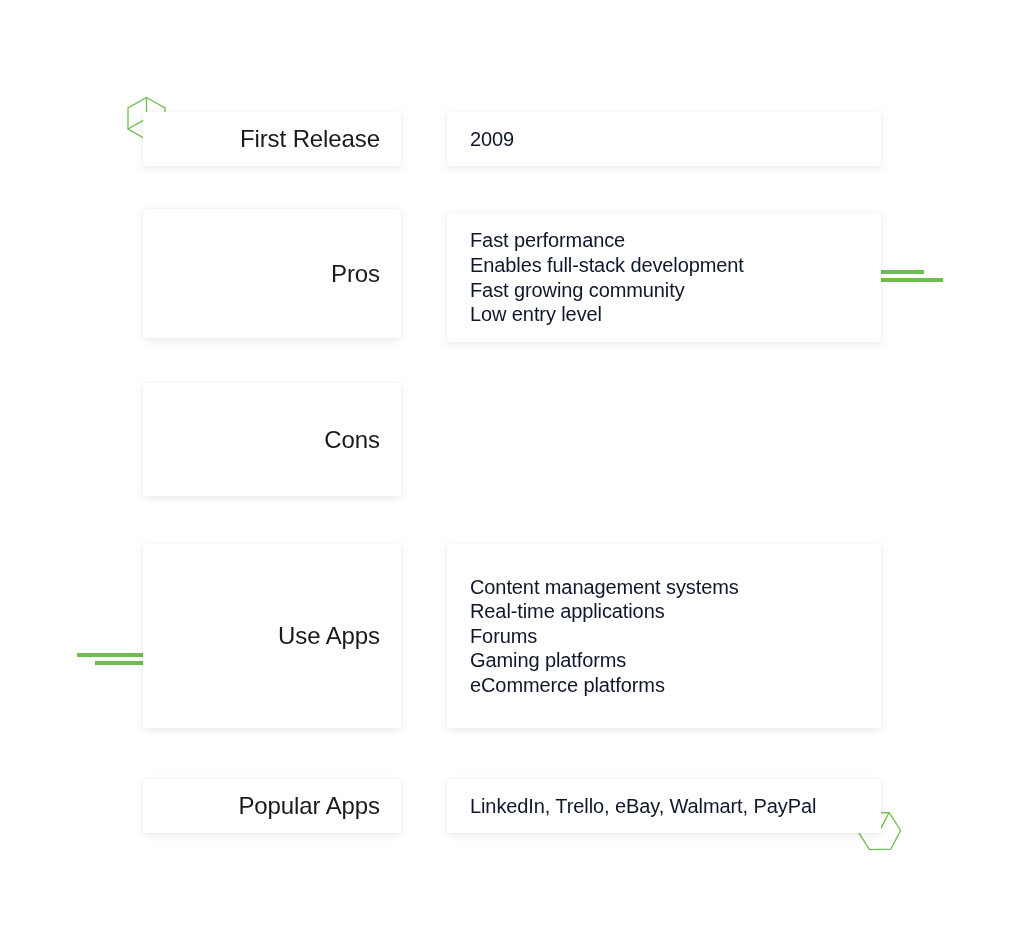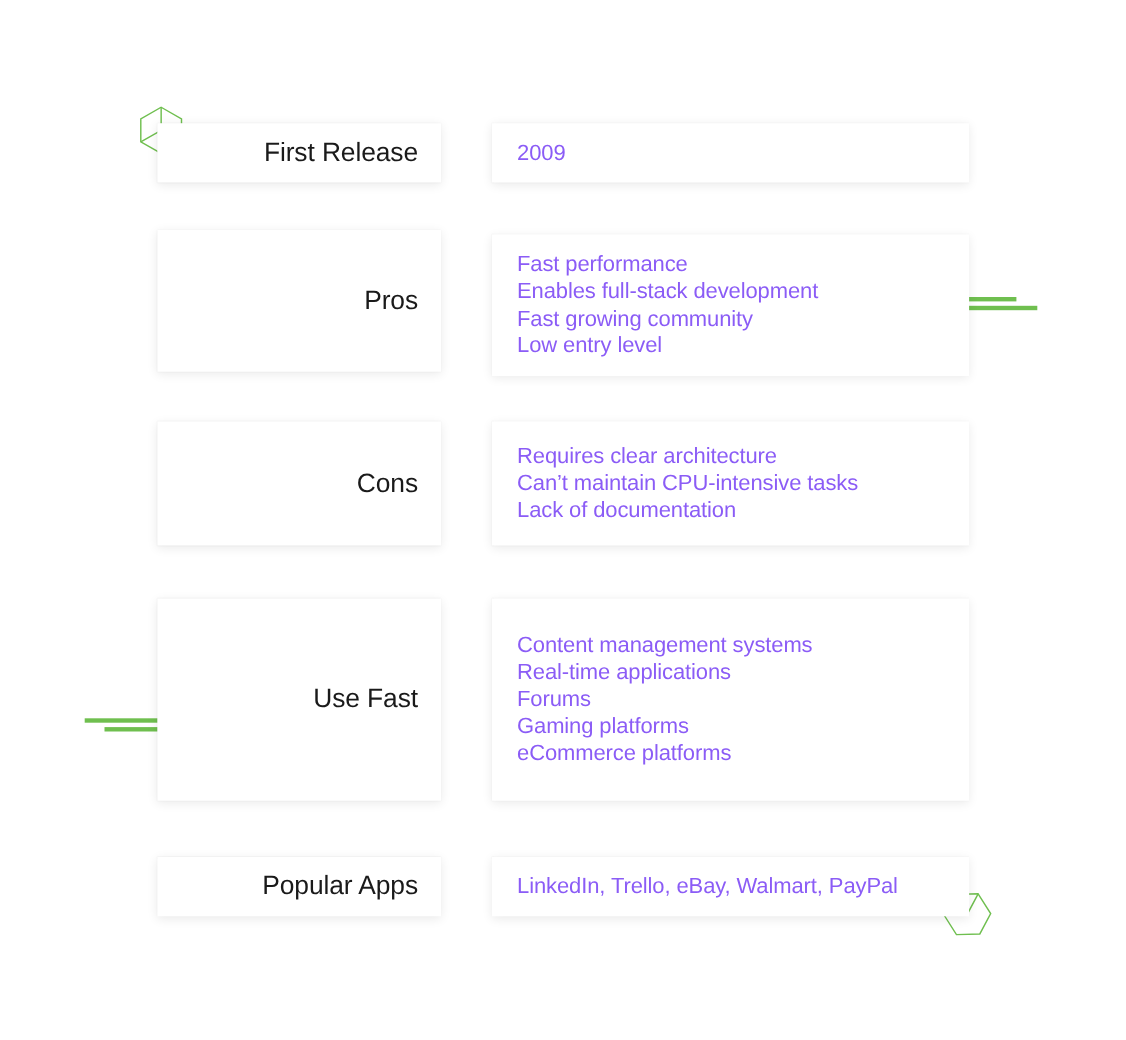--- a/index.html
+++ b/index.html
@@ -78,21 +78,21 @@
     color: #1a1a1a;
     text-align: right;
     letter-spacing: -0.1px;
     white-space: nowrap;
   }
 
   .value-text {
     font-family: "Liberation Sans", sans-serif;
     font-size: 20px;
     line-height: 24.6px;
-    color: #8b5cf6;
+    color: #0f172a;
     letter-spacing: -0.1px;
     text-align: left;
   }
   .value-text .line { display: block; white-space: nowrap; }
 
   
 </style>
 </head>
 <body>
 
@@ -145,31 +145,24 @@
             <span class="line">Enables full-stack development</span>
             <span class="line">Fast growing community</span>
             <span class="line">Low entry level</span>
           </div>
         </div>
       </div>
       <div class="row" style="top: 383px; height: 113px;">
         <div class="card label-card" style="top: 0px; height: 113px;">
           <div class="label-text">Cons</div>
         </div>
-        <div class="card value-card" style="top: 0px; height: 113px;">
-          <div class="value-text">
-            <span class="line">Requires clear architecture</span>
-            <span class="line">Can’t maintain CPU-intensive tasks</span>
-            <span class="line">Lack of documentation</span>
-          </div>
-        </div>
       </div>
       <div class="row" style="top: 544px; height: 184px;">
         <div class="card label-card" style="top: 0px; height: 184px;">
-          <div class="label-text">Use Fast</div>
+          <div class="label-text">Use Apps</div>
         </div>
         <div class="card value-card" style="top: 0px; height: 184px;">
           <div class="value-text">
             <span class="line">Content management systems</span>
             <span class="line">Real-time applications</span>
             <span class="line">Forums</span>
             <span class="line">Gaming platforms</span>
             <span class="line">eCommerce platforms</span>
           </div>
         </div>

